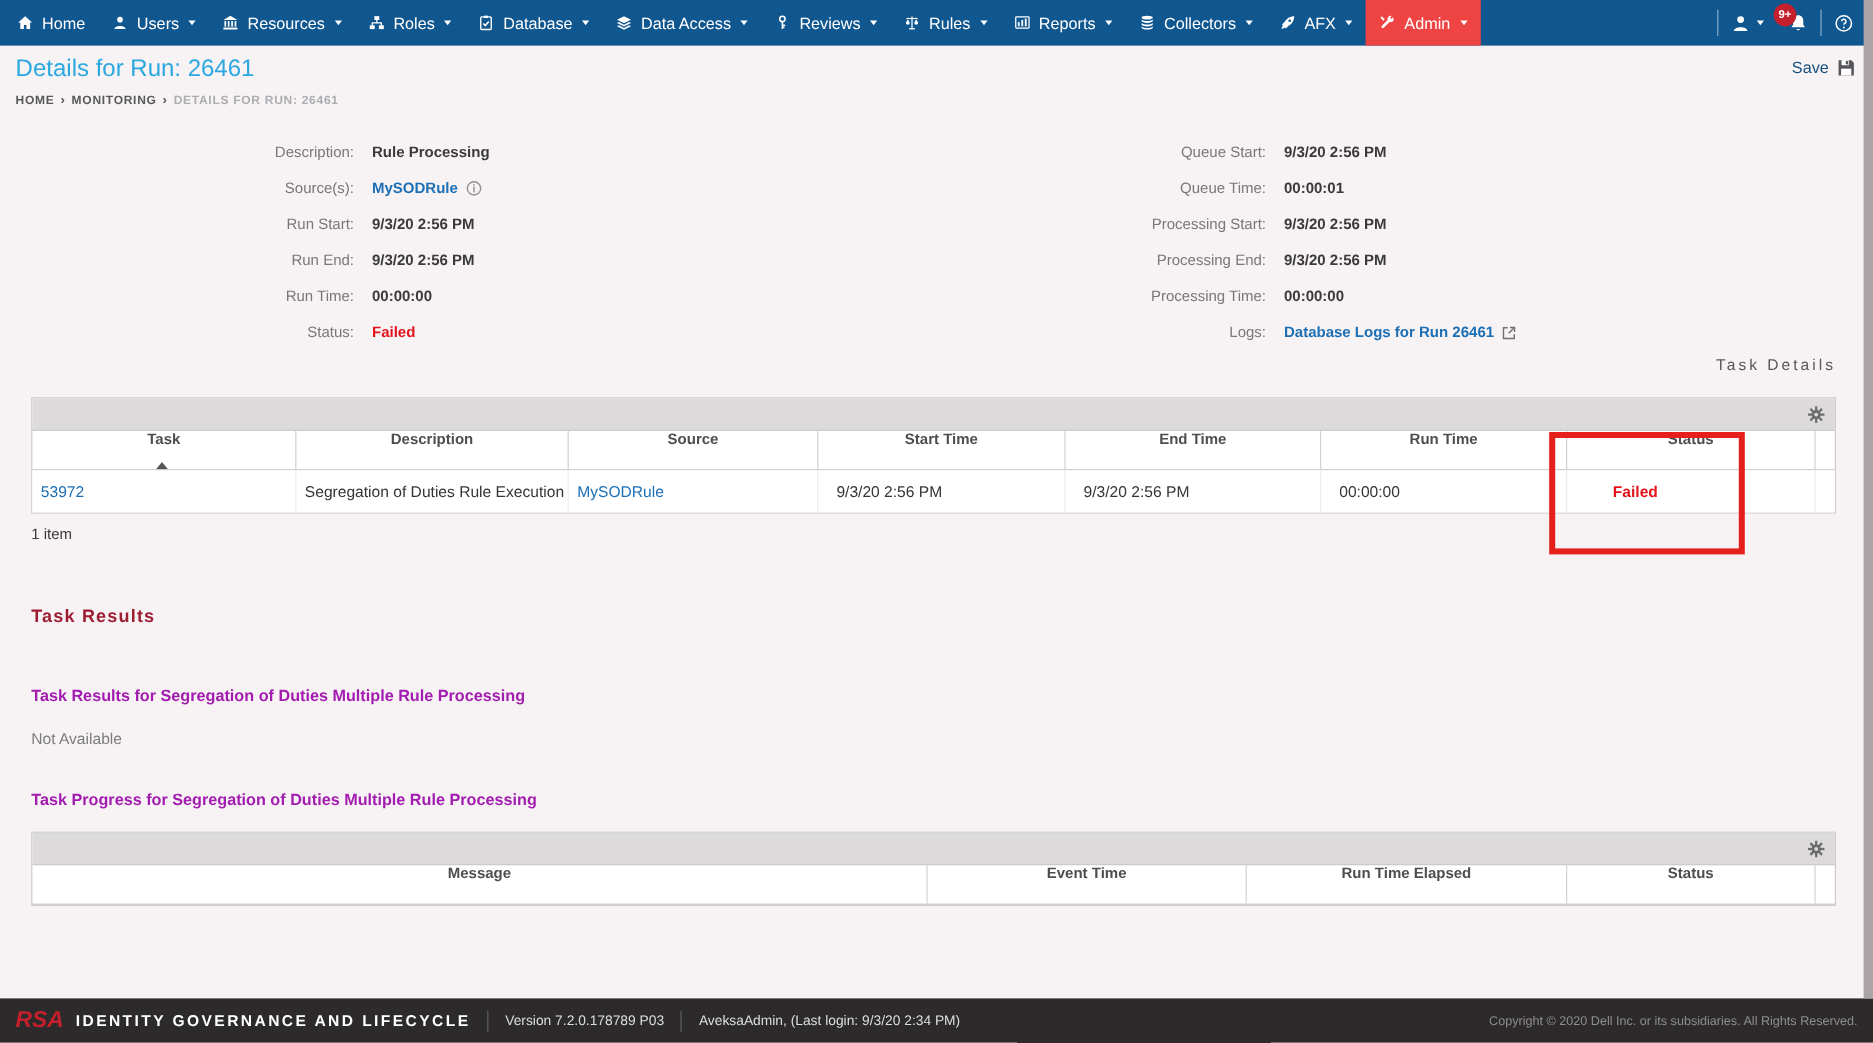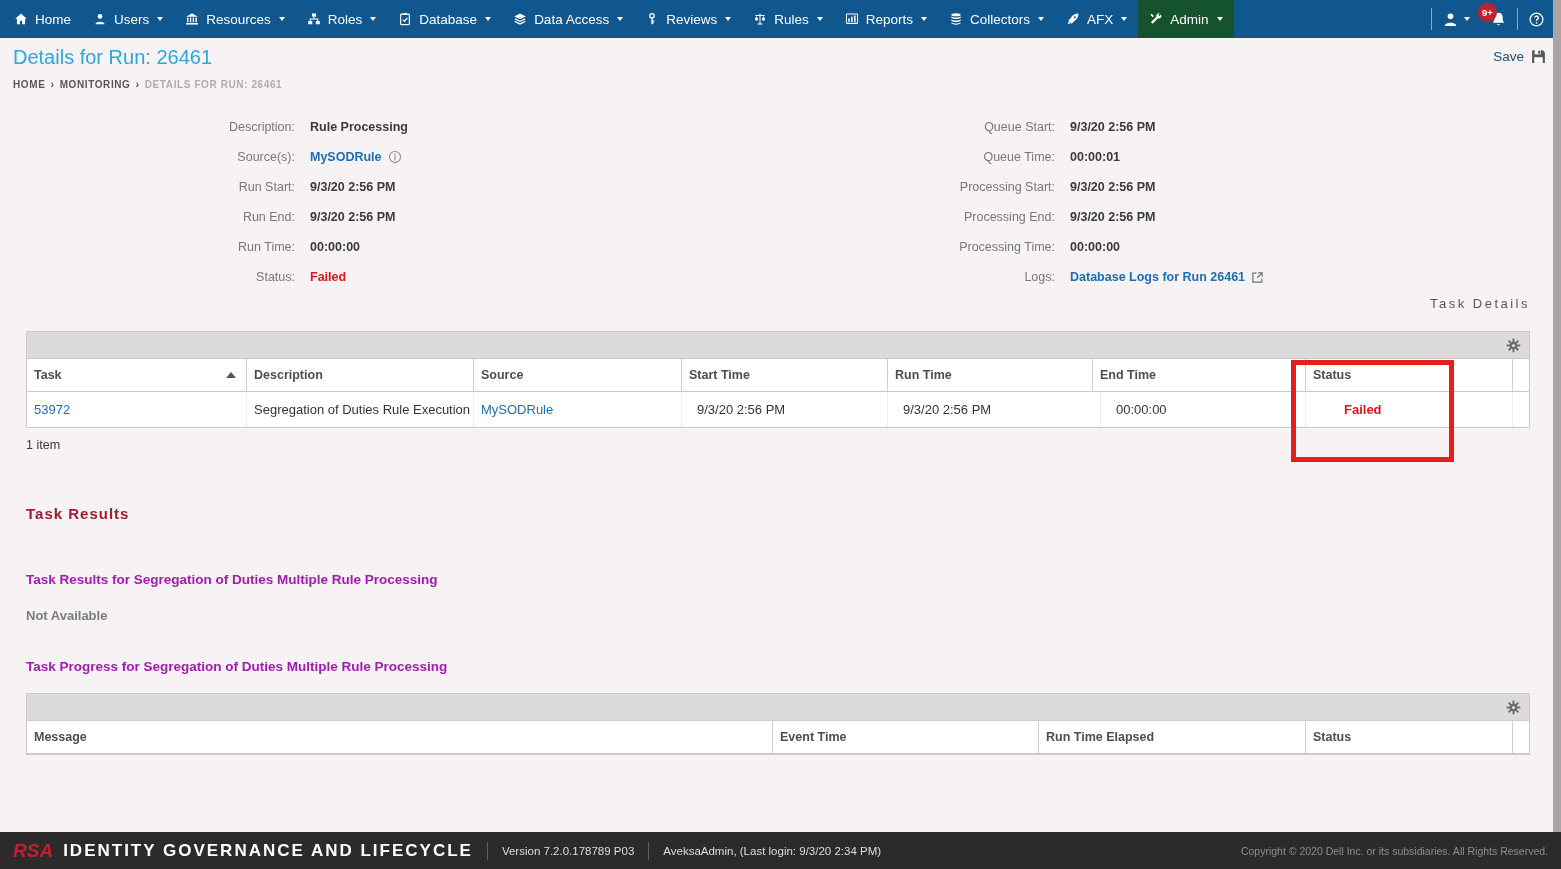--- a/index.html
+++ b/index.html
@@ -14,21 +14,21 @@
   
   .navbar {
     height:38px; background:#10568F; display:flex; align-items:stretch;
     width:1561px;
   }
   .nav-item {
     display:flex; align-items:center; gap:7px; padding:0 11px;
     color:#FFF; font-size:13.5px; cursor:pointer; white-space:nowrap;
   }
   .nav-item:first-child { padding-left:14px; }
-  .nav-item.active { background:#14532d; }
+  .nav-item.active { background:#ef4444; }
   .nicon { display:inline-flex; }
   .nicon svg { width:14px; height:14px; display:block; }
   .caret {
     width:0; height:0; border-left:3.5px solid transparent;
     border-right:3.5px solid transparent; border-top:4px solid #FFF;
     margin-left:1px;
   }
   .nav-right { margin-left:auto; display:flex; align-items:center; padding-right:16px; gap:10px; }
   .nav-divider { width:1px; height:22px; background:rgba(255,255,255,.5); }
   .icon-btn { display:flex; align-items:center; gap:4px; cursor:pointer; position:relative; }
@@ -64,37 +64,37 @@
   .info-icon svg { width:14px; height:14px; display:block; }
   .ext-icon svg { width:13px; height:13px; display:block; }
 
   
   .content { padding:0 31px 0 26px; }
   .section-label { margin-top:4px; font-size:13px; color:#58585A; letter-spacing:2.5px;text-align:right; }
   .section-heading { margin:0; margin-top:53px; font-size:15px; font-weight:bold; color:#9D1D32; letter-spacing:1px; }
   .section-heading.progress { margin-top:37px; }
   .sub-heading { margin:0; margin-top:50px; font-size:13.5px; font-weight:bold; color:#a21caf; }
   .sub-heading.progress { margin-top:36px; }
-  .not-available { margin-top:21px; font-size:13px; color:#7B7C7E;font-weight:bold; }
+  .not-available { margin-top:21px; font-size:13px; color:#7B7C7E; }
   .item-count { margin-top:10px; font-size:12.5px; color:#39393B; }
 
   
   .grid-table { margin-top:20px; width:1504px; border:1px solid #CBCBCB; background:#FFF; }
   .grid-table.progress { margin-top:19px; }
   .grid-toolbar {
     height:27px; background:#DCDADB; display:flex; align-items:center;
     justify-content:flex-end; padding-right:8px; border-bottom:1px solid #CBCBCB;
   }
   .gear-btn { background:none; border:none; padding:0; cursor:pointer; display:flex; }
   .gear-btn svg { width:15px; height:15px; display:block; }
   .grid-header { display:flex; height:33px; border-bottom:1px solid #C8C8C8; }
   .hcell {
     display:flex; align-items:center; justify-content:space-between;
     padding:0 7px; font-size:12.5px; font-weight:bold; color:#4E4E50;
-    border-right:1px solid #D2D2D2; overflow:hidden; white-space:nowrap;
+    border-right:1px solid #D2D2D2; overflow:hidden; white-space:nowrap;flex-direction:column;
   }
   .hcell.filler { border-right:none; flex:1; }
   .sort-asc {
     width:0; height:0; border-left:5px solid transparent; border-right:5px solid transparent;
     border-bottom:6px solid #55565A; margin-right:3px;
   }
   .grid-row { display:flex; height:35px; background:#FFF; }
   .cell {
     display:flex; align-items:center; padding:0 7px; font-size:13px; color:#353537;
     border-right:1px solid #EDEDED; overflow:hidden; white-space:nowrap;
@@ -107,21 +107,21 @@
   .c-start { width:206px; } .c-end { width:213px; } .c-run { width:205px; } .c-status { width:207px; }
   
   .p-msg { width:746px; } .p-event { width:266px; } .p-run { width:267px; } .p-status { width:207px; }
 
   
   .footer {
     position:absolute; left:0; right:0; bottom:0; height:37px; background:#2D2A2B;
     display:flex; align-items:center; padding:0 13px; z-index:40;
   }
   .rsa-logo { color:#C4202C; font-weight:bold; font-size:19px; font-style:italic; letter-spacing:0px; margin-right:10px; }
-  .brand { color:#FFF; font-size:17px; letter-spacing:2px; font-weight:bold; }
+  .brand { color:#FFF; font-size:13px; letter-spacing:2px; font-weight:bold; }
   .foot-sep { width:1px; height:18px; background:#5F5F5F; margin:0 14px; }
   .foot-text { color:#DEDEDE; font-size:11.5px; }
   .copyright { margin-left:auto; color:#8E8D8F; font-size:10.5px; }
 
   
   .annotation-rect {
     position:absolute; left:1291px; top:360px; width:163px; height:102px;
     border:5px solid #E41F1C; z-index:50; pointer-events:none;
   }
   .page-scrollbar {
@@ -423,25 +423,25 @@
       </div>
       <div class="hcell c-desc">
           <span>Description</span>
         </div>
       <div class="hcell c-src">
           <span>Source</span>
         </div>
       <div class="hcell c-start">
           <span>Start Time</span>
         </div>
+      <div class="hcell c-end">
+          <span>End Time</span>
+        </div>
       <div class="hcell c-run">
           <span>Run Time</span>
-        </div>
-      <div class="hcell c-end">
-          <span>End Time</span>
         </div>
       <div class="hcell c-status">
           <span>Status</span>
         </div>
       <div class="hcell filler"></div>
     </div>
     <div class="grid-row">
       <div class="cell c-task">
           <a class="link">53972</a>
         </div>

